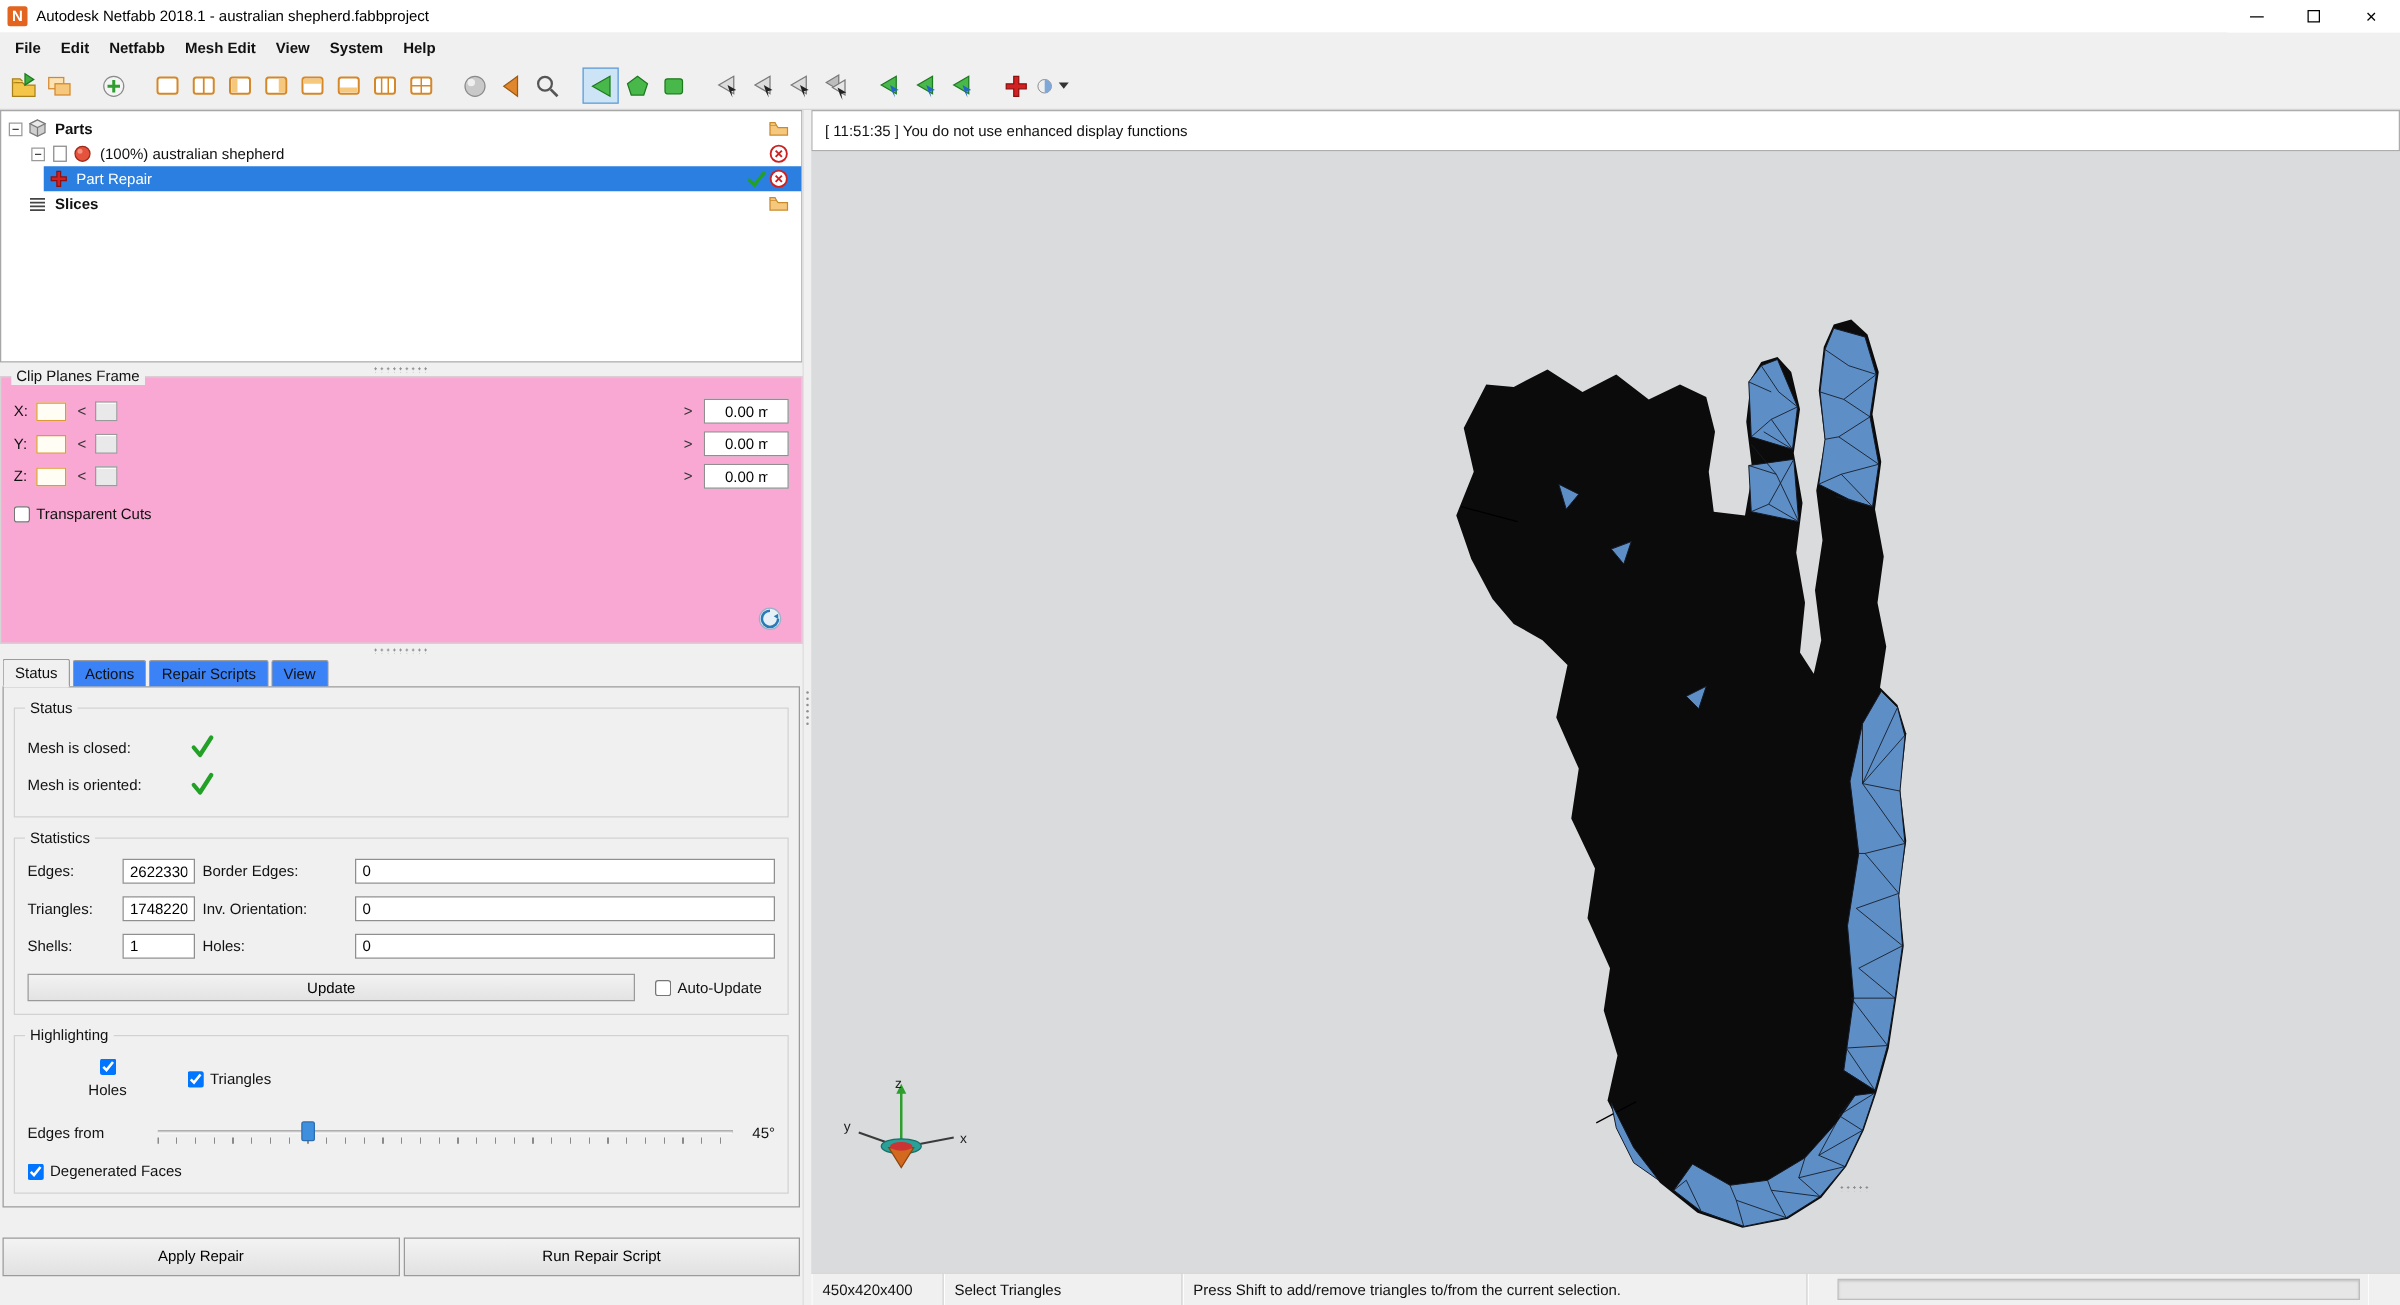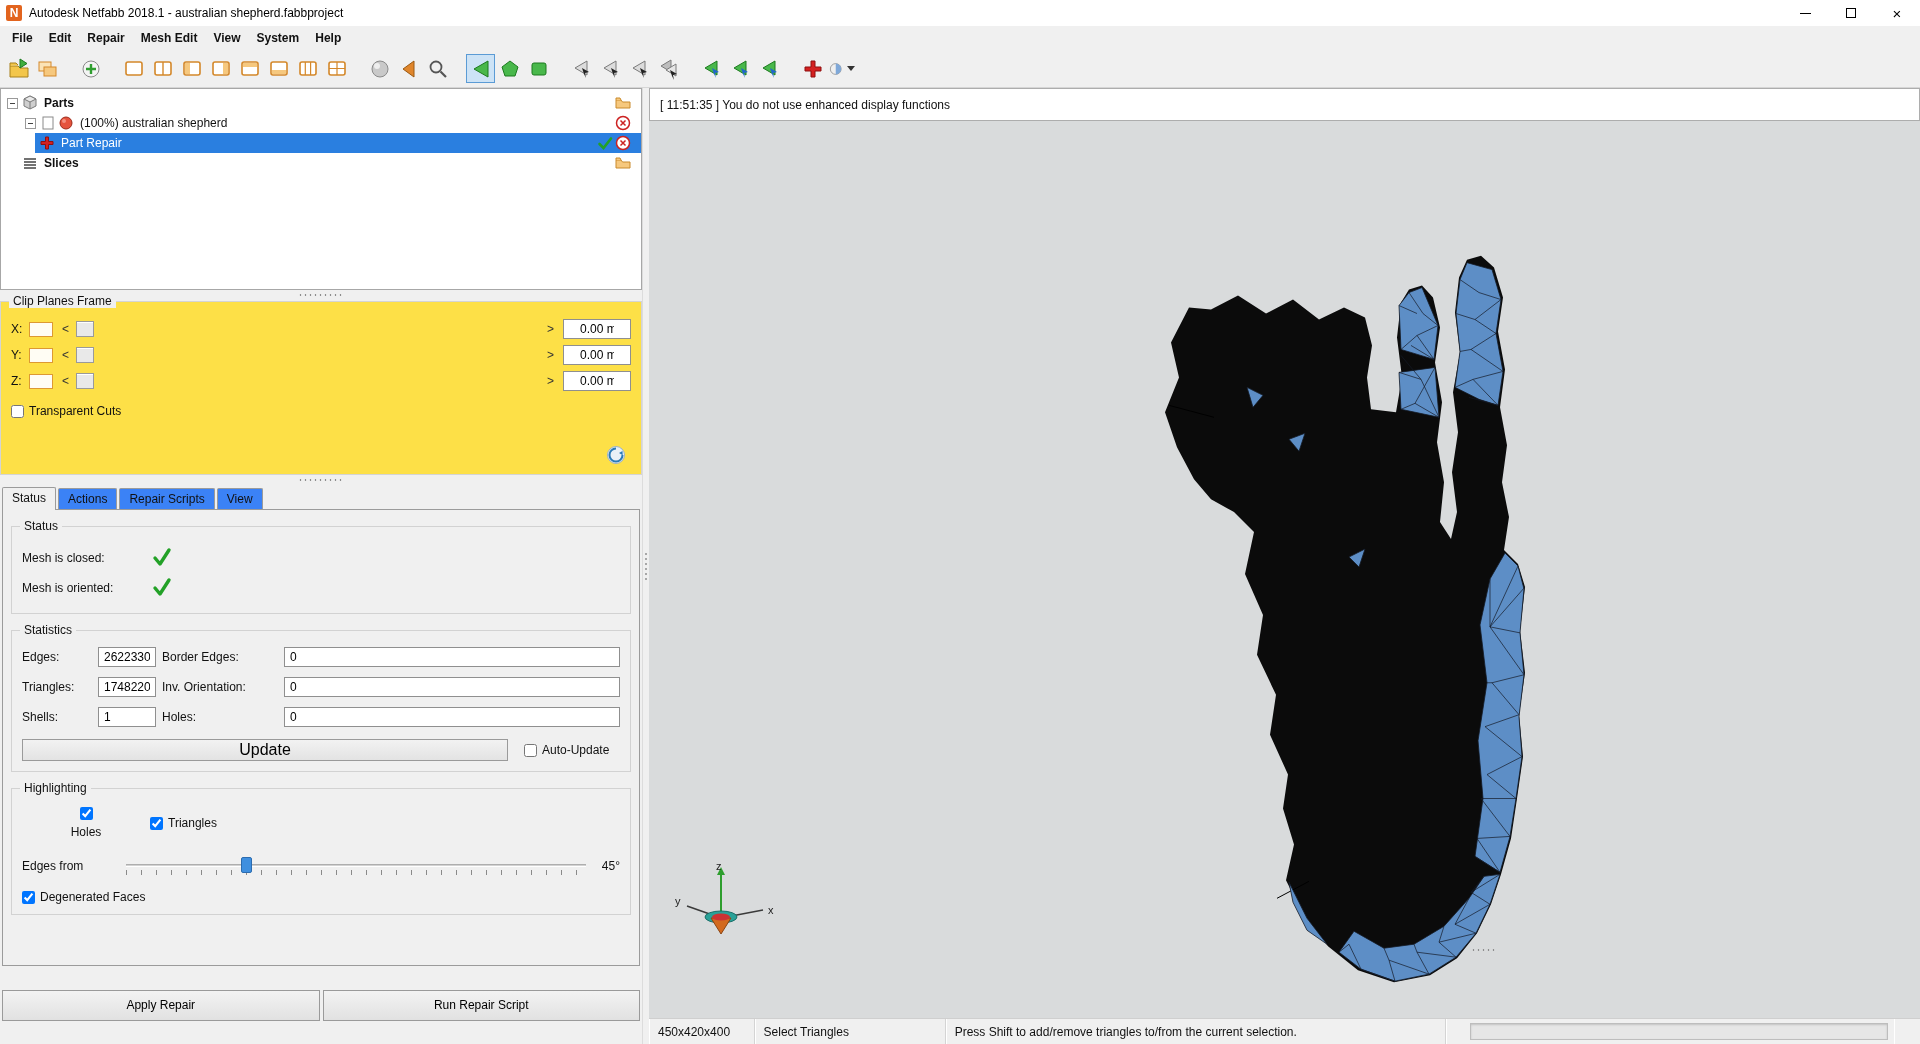--- a/index.html
+++ b/index.html
@@ -47,21 +47,21 @@
   .trow.selected { background:#2a7fe0; color:#fff; margin-left:34px; padding-left:4px; }
   .ticn { width:16px; height:16px; flex:none; margin-right:2px; }
   .ticn svg { width:16px; height:16px; display:block; }
 
   
   .hsplit { height:11px; display:flex; align-items:center; justify-content:center; }
   .hsplit i { width:46px; height:5px;
     background-image:radial-gradient(#8d8d8d 1px, transparent 1.2px); background-size:5px 4px; }
 
   
-  .clip-box { height:174px; border:1px solid #d4d4d4; background:#fde047; position:relative; padding:14px 10px 6px 10px; }
+  .clip-box { height:214px; border:1px solid #d4d4d4; background:#f9a8d4; position:relative; padding:14px 10px 6px 10px; }
   .group-title { position:absolute; top:-8px; left:8px; background:#f0f0f0; padding:0 4px; }
   .clip-row { height:26px; display:flex; align-items:center; }
   .axis-lbl { width:16px; }
   .clip-swatch { width:24px; height:15px; border:1px solid #dd9933; background:#fffdf4; margin:0 6px 0 2px; }
   .arr { width:13px; text-align:center; color:#333; }
   .clip-track { flex:1; height:18px; position:relative; margin:0 2px; }
   .clip-handle { position:absolute; left:2px; top:1px; width:18px; height:16px; background:#e9e9e9; border:1px solid #9a9a9a; box-shadow:inset 0 1px 0 #fff; }
   .clip-val { width:68px; height:20px; border:1px solid #8f8f8f; background:#fff; font-size:12px; padding:1px 16px; margin-left:6px; font-family:"Liberation Sans",sans-serif; }
   .cb-row { display:flex; align-items:center; margin-top:10px; gap:5px; }
   input[type=checkbox] { width:13px; height:13px; }
@@ -77,21 +77,21 @@
 
   
   .st-row { height:30px; display:flex; align-items:center; }
   .st-row .lbl { width:130px; }
   .bigcheck svg { width:20px; height:20px; }
 
   
   .stat-grid { display:grid; grid-template-columns:70px 58px 116px 1fr; gap:10px 6px; align-items:center; }
   .stat-in { height:20px; border:1px solid #8f8f8f; background:#fff; padding:1px 5px; font-size:12px; width:100%; font-family:"Liberation Sans",sans-serif; }
   .update-row { display:flex; align-items:center; gap:16px; margin-top:12px; }
-  .btn-update { width:486px; height:22px; background:linear-gradient(#f2f2f2,#e3e3e3); border:1px solid #9a9a9a; font-size:16px; font-family:"Liberation Sans",sans-serif; }
+  .btn-update { width:486px; height:22px; background:linear-gradient(#f2f2f2,#e3e3e3); border:1px solid #9a9a9a; font-size:12px; font-family:"Liberation Sans",sans-serif; }
   .chk { display:flex; align-items:center; gap:5px; }
 
   
   .hl-row1 { display:flex; align-items:center; margin-top:2px; }
   .hl-row1 .chk:first-child { width:128px;flex-direction:column; }
   .hl-row2 { display:flex; align-items:center; margin-top:17px; }
   .hl-row2 .lbl { width:104px; }
   .slider { flex:1; position:relative; height:20px; }
   .slider .groove { position:absolute; left:0; right:0; top:8px; height:3px; background:#d6d6d6; border-bottom:1px solid #fff; box-shadow:inset 0 1px 1px #aaa; }
   .slider .ticks { position:absolute; left:0; right:0; top:14px; height:5px;
@@ -137,21 +137,21 @@
       </button>
     <button class="wc wc-close">
         <span>×</span>
       </button>
   </div>
 </div>
 
 <div class="menubar">
   <span class="menu-item">File</span>
   <span class="menu-item">Edit</span>
-  <span class="menu-item">Repair</span>
+  <span class="menu-item">Netfabb</span>
   <span class="menu-item">Mesh Edit</span>
   <span class="menu-item">View</span>
   <span class="menu-item">System</span>
   <span class="menu-item">Help</span>
 </div>
 
 <div class="toolbar">
   <button class="tool">
     <svg viewBox="0 0 22 22">
         <path d="M2 8h8l2 2h8v9H2z" fill="#f3c64a" stroke="#a8811c"></path>

